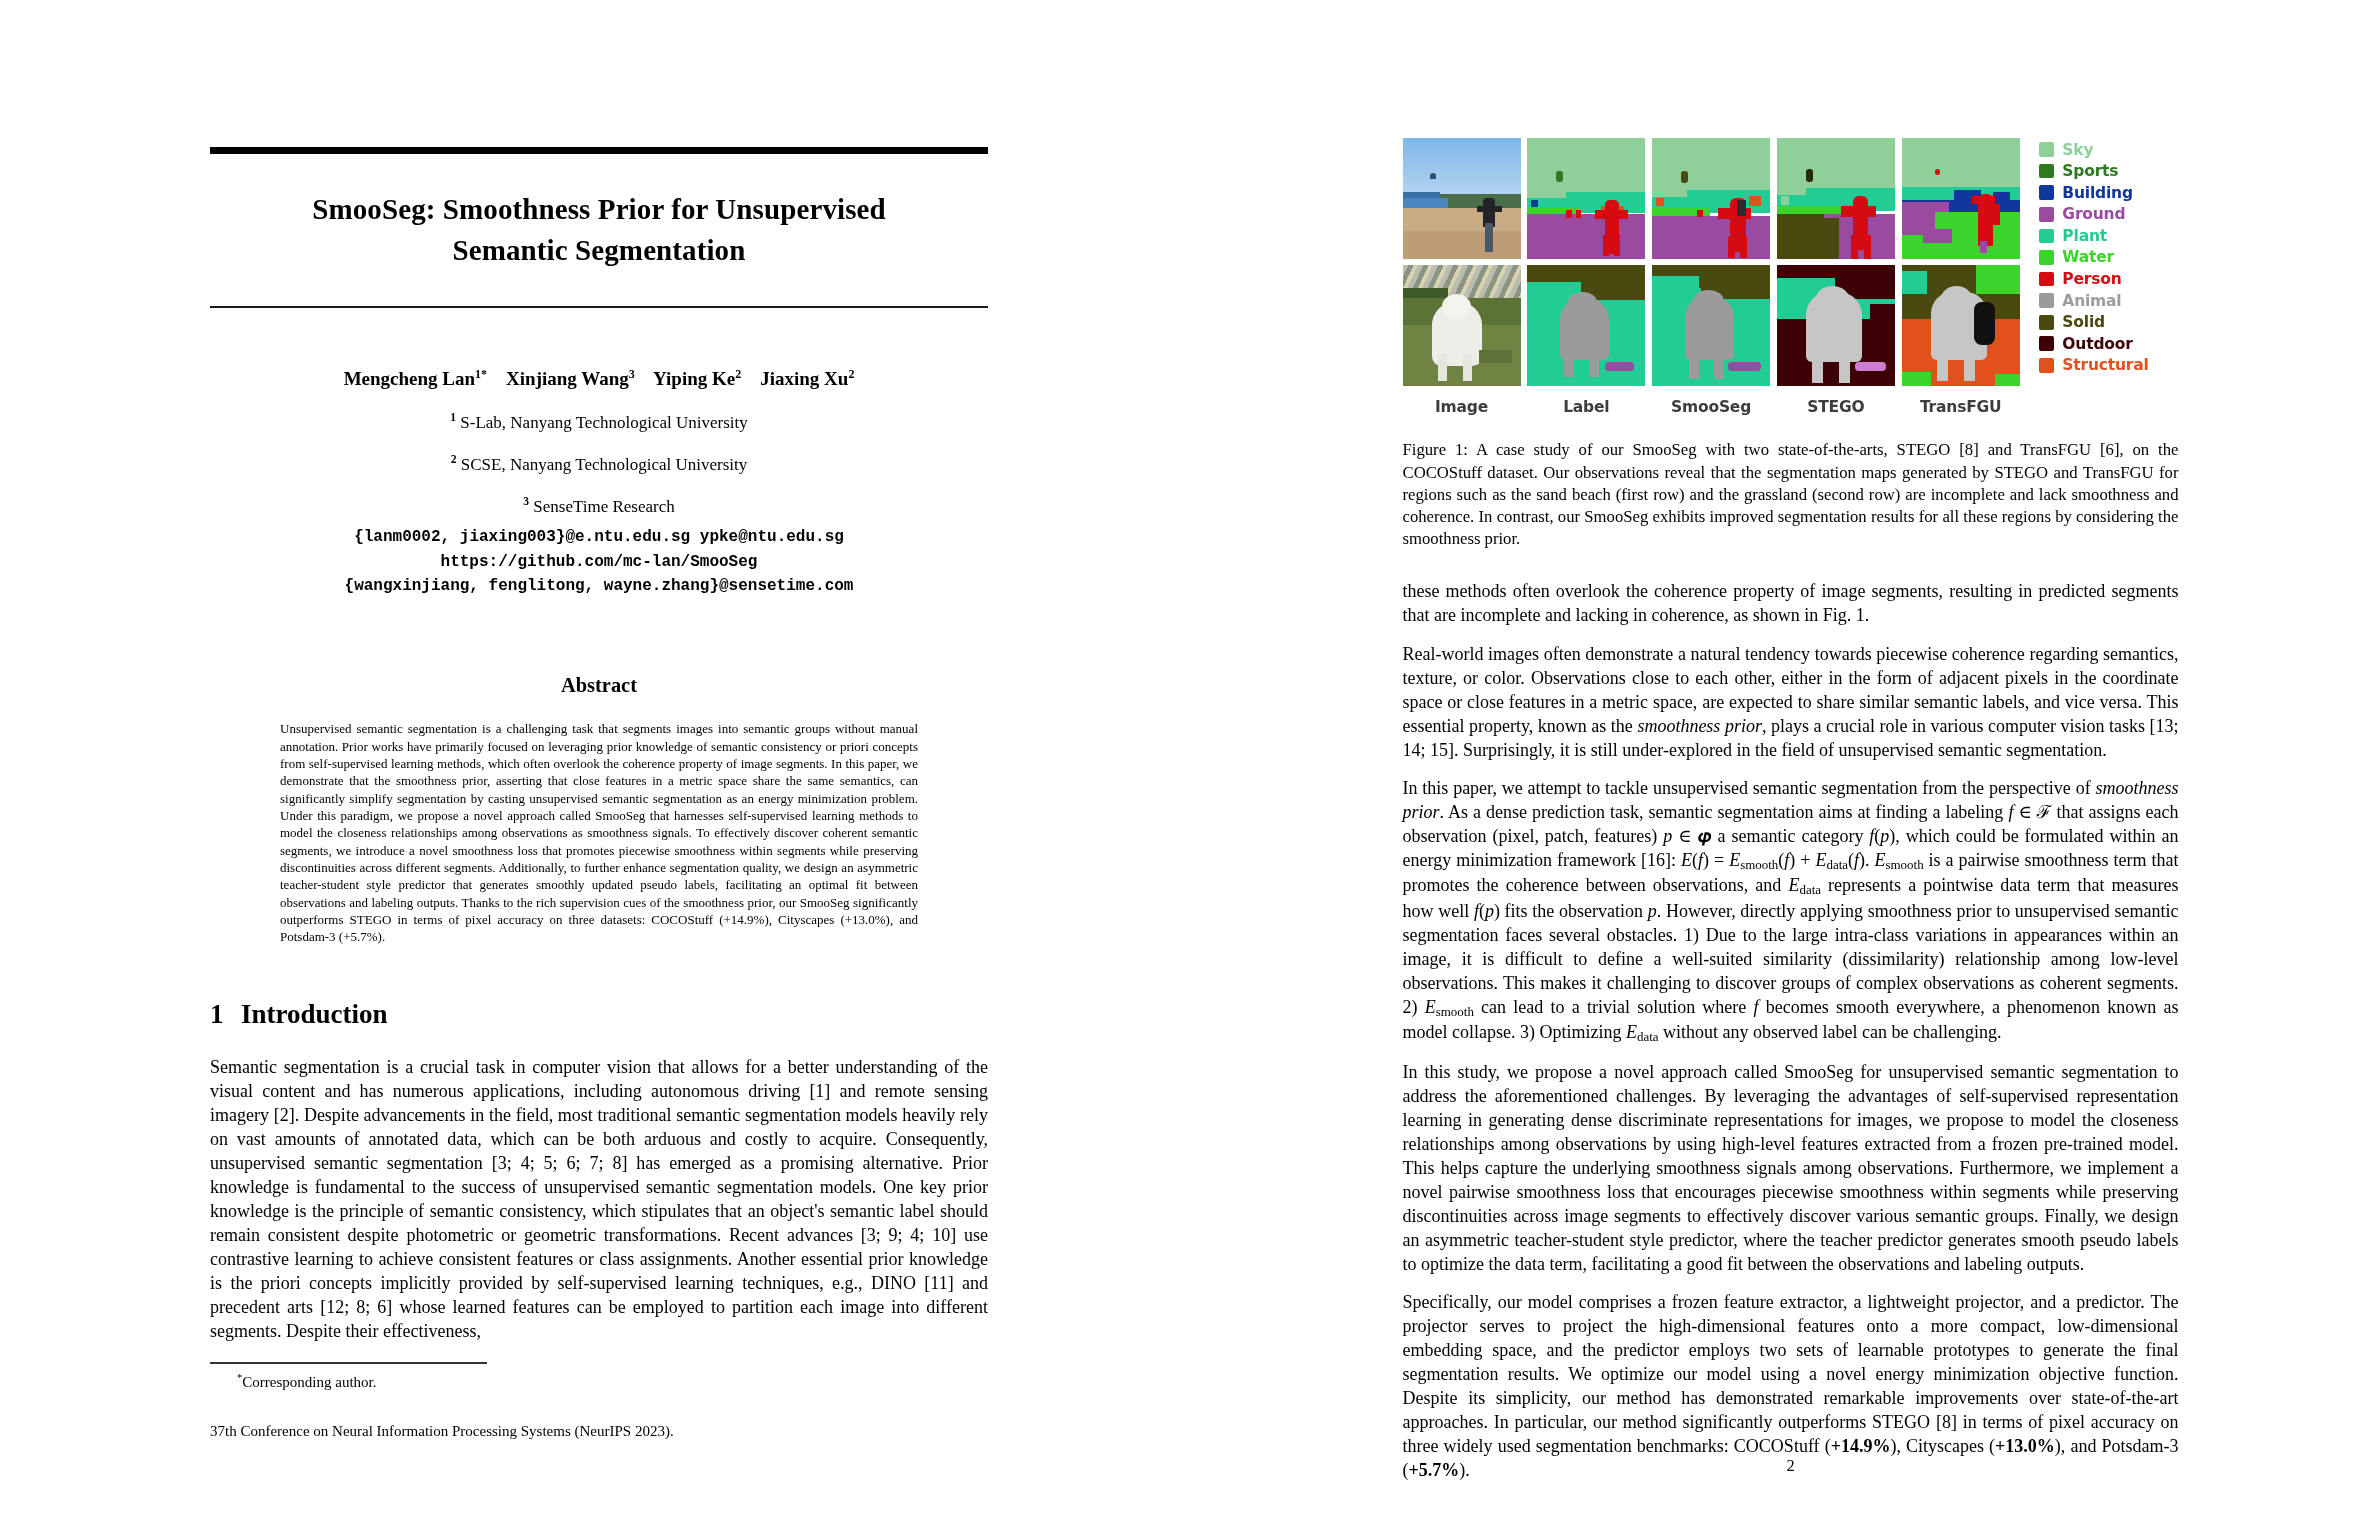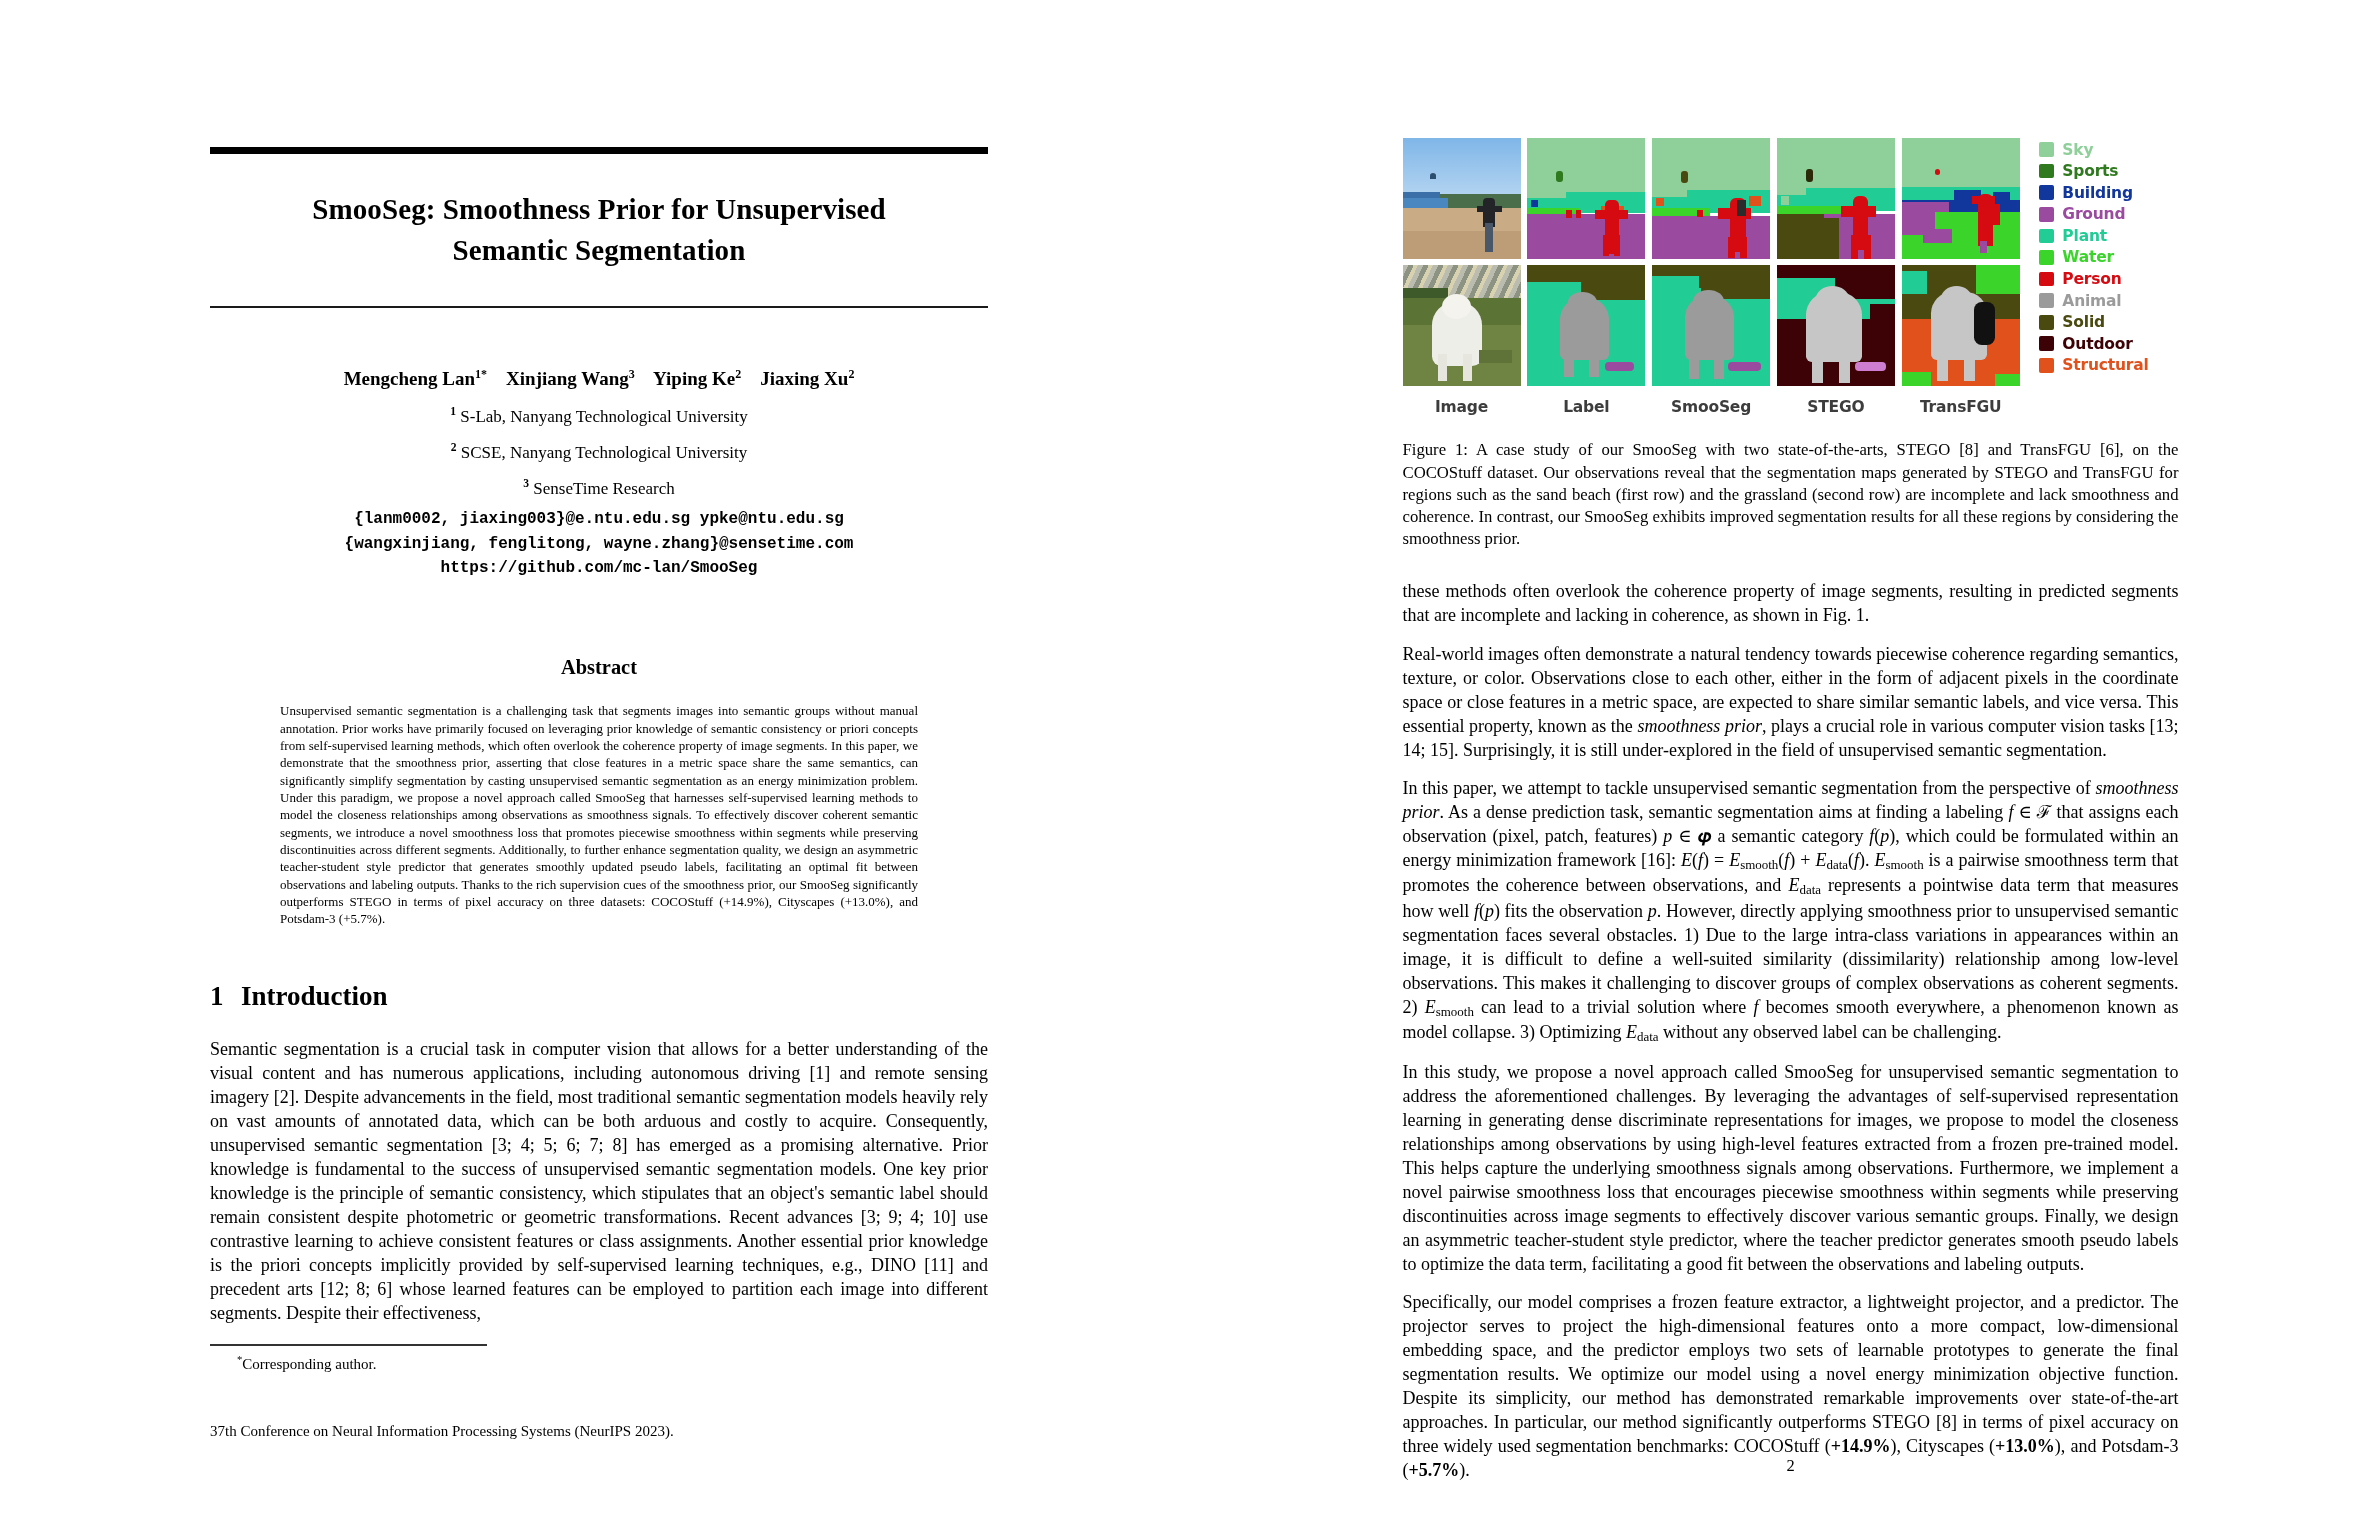--- a/index.html
+++ b/index.html
@@ -57,21 +57,21 @@
     font-size: 19px;
     font-weight: bold;
     line-height: 1.5;
   }
   .authors .sup { font-size: 12px; vertical-align: super; font-weight: bold;}
   .affil {
     text-align: center;
     font-size: 17px;
     line-height: 1.48;
     font-weight: normal;
-    margin-top: 10px;
+    margin-top: 16px;
   }
   .affil .sup { font-size: 11.6px; vertical-align: super; }
   .emails {
     text-align: center;
     font-family: "Liberation Mono", "DejaVu Sans Mono", monospace;
     font-size: 16px;
     line-height: 1.52;
     margin-top: 6.8px;
   }
   .sec-abstract {
@@ -242,22 +242,22 @@
           <span class="sup">2</span>
           <span>SCSE, Nanyang Technological University</span>
         </div>
         <div class="affil">
           <span class="sup">3</span>
           <span>SenseTime Research</span>
         </div>
 
         <div class="emails">
           <div>{lanm0002, jiaxing003}@e.ntu.edu.sg    ypke@ntu.edu.sg</div>
+          <div>https://github.com/mc-lan/SmooSeg</div>
           <div>{wangxinjiang, fenglitong, wayne.zhang}@sensetime.com</div>
-          <div>https://github.com/mc-lan/SmooSeg</div>
         </div>
       </div>
 
       <div class="sec-abstract">Abstract</div>
       <div class="abstract-body">
         <p>Unsupervised semantic segmentation is a challenging task that segments images into semantic groups without manual annotation. Prior works have primarily focused on leveraging prior knowledge of semantic consistency or priori concepts from self-supervised learning methods, which often overlook the coherence property of image segments. In this paper, we demonstrate that the smoothness prior, asserting that close features in a metric space share the same semantics, can significantly simplify segmentation by casting unsupervised semantic segmentation as an energy minimization problem. Under this paradigm, we propose a novel approach called SmooSeg that harnesses self-supervised learning methods to model the closeness relationships among observations as smoothness signals. To effectively discover coherent semantic segments, we introduce a novel smoothness loss that promotes piecewise smoothness within segments while preserving discontinuities across different segments. Additionally, to further enhance segmentation quality, we design an asymmetric teacher-student style predictor that generates smoothly updated pseudo labels, facilitating an optimal fit between observations and labeling outputs. Thanks to the rich supervision cues of the smoothness prior, our SmooSeg significantly outperforms STEGO in terms of pixel accuracy on three datasets: COCOStuff (+14.9%), Cityscapes (+13.0%), and Potsdam-3 (+5.7%).</p>
       </div>
 
       <div class="sec-head">
         <span class="num">1</span><span>Introduction</span>

